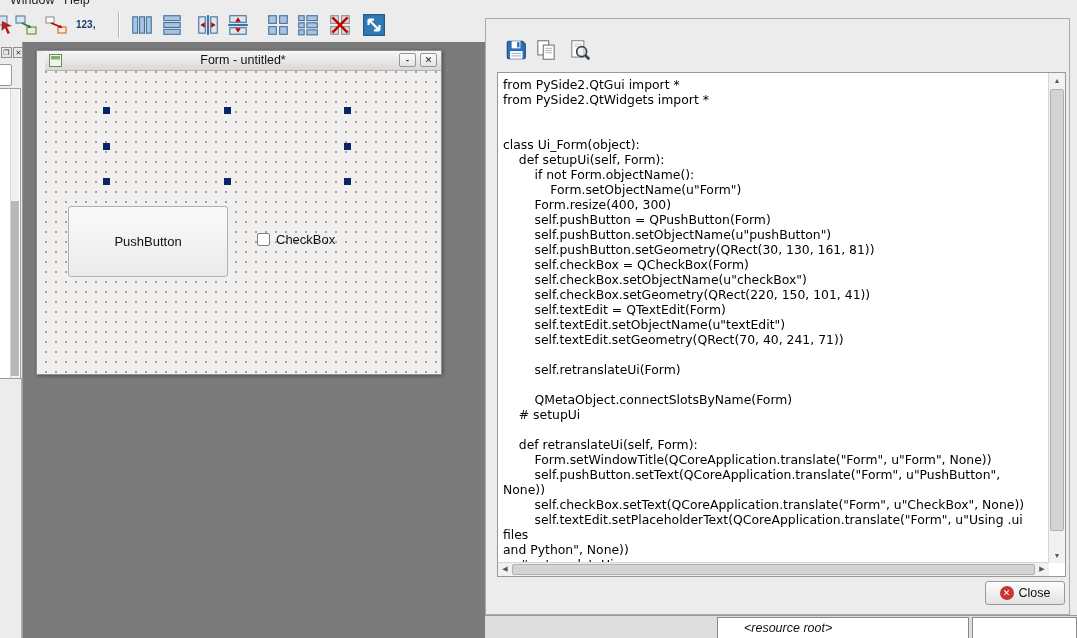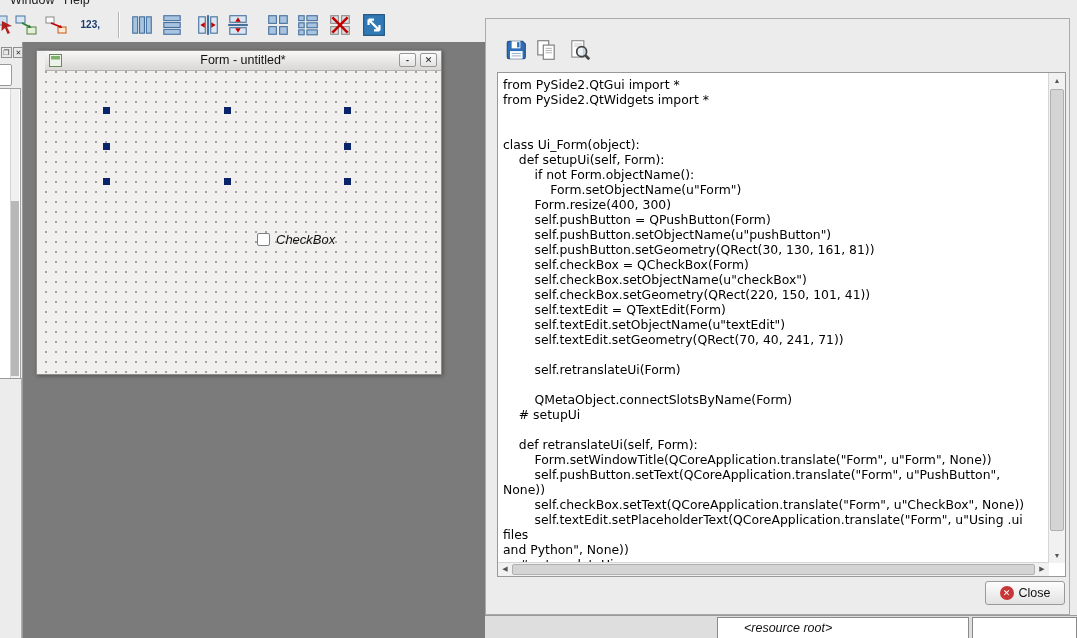--- a/index.html
+++ b/index.html
@@ -7,21 +7,21 @@
        font-family:"Liberation Sans","DejaVu Sans",sans-serif;font-size:12.5px;color:#111;}
   
   .menubar{position:absolute;left:0;top:0;width:100%;height:8px;overflow:hidden;background:#ececec;}
   .menu-item{position:absolute;top:-7px;font-size:12.5px;color:#222;}
   .menu-window{left:10px;} .menu-help{left:64px;}
   
   .toolbar{position:absolute;left:0;top:8px;width:100%;height:34px;background:#ececec;}
   .tbtn{position:absolute;top:5px;width:24px;height:24px;}
   .tbtn svg{width:100%;height:100%;display:block;}
   .tsep{position:absolute;top:4px;width:1px;height:26px;background:#b4b4b4;border-right:1px solid #fdfdfd;}
-  .taborder-txt{display:block;font-weight:bold;font-size:10px;color:#1a3c6e;line-height:24px;text-align:right;}
+  .taborder-txt{display:block;font-weight:bold;font-size:10px;color:#1a3c6e;line-height:24px;text-align:left;}
   
   .dockbtn{position:absolute;width:11px;height:11px;background:#e9e9e9;border:1px solid #8f8f8f;
            font-size:7px;line-height:10px;text-align:center;color:#333;box-sizing:border-box;}
   .left-filter{position:absolute;left:-8px;top:64px;width:18px;height:20px;background:#fff;border:1px solid #999;border-radius:2px;}
   .left-white{position:absolute;left:0;top:88px;width:20px;height:290px;background:#fff;
               border-right:1px solid #a0a0a0;border-top:1px solid #a0a0a0;}
   .left-scroll-track{position:absolute;right:1px;top:0;bottom:0;width:8px;background:#f0f0f0;border-left:1px solid #d5d5d5;}
   .left-scroll-thumb{position:absolute;left:0;top:112px;width:100%;height:175px;background:#b8b8b8;}
   .left-lower{position:absolute;left:0;top:378px;width:21px;height:260px;background:#ececec;
               border-top:1px solid #9a9a9a;border-right:1px solid #b0b0b0;}
@@ -39,21 +39,21 @@
   .fw-btn-min{right:25px;} .fw-btn-cls{right:4px;}
   .fw-body{position:absolute;left:0;right:0;top:20px;bottom:0;
            background-image:radial-gradient(circle,#a3a3a3 1px,rgba(0,0,0,0) 1.3px);
            background-size:10px 10px;background-position:4px 6px;}
   .textedit{position:absolute;left:70px;top:40px;width:241px;height:71px;background:#fff;
             border:1px solid #6e6e6e;box-sizing:border-box;padding:3px 5px;font-size:13px;color:#9a9a9a;}
   .handle{position:absolute;width:7px;height:7px;background:#0a246a;}
   .pushbutton{position:absolute;left:31px;top:135px;width:160px;height:71px;
               background:linear-gradient(#fafafa,#ebebeb);border:1px solid #b0b0b0;border-radius:3px;
               display:flex;align-items:center;justify-content:center;font-size:13px;color:#111;box-sizing:border-box;}
-  .checkbox-row{position:absolute;left:220px;top:161px;display:flex;align-items:center;gap:6px;font-style:italic;}
+  .checkbox-row{position:absolute;left:220px;top:161px;display:flex;align-items:center;gap:6px;}
   .cb-box{width:13px;height:13px;background:#fff;border:1px solid #7f7f7f;border-radius:2px;box-sizing:border-box;}
   .cb-label{font-size:13px;color:#111;}
   
   .code-dialog{position:absolute;left:485px;top:18px;width:585px;height:597px;background:#ececec;
                border:1px solid #aaa;box-sizing:border-box;}
   .cd-btn{position:absolute;top:19px;width:24px;height:24px;}
   .cd-btn svg{width:100%;height:100%;display:block;}
   .cd-save{left:18px;} .cd-copy{left:48px;} .cd-find{left:82px;}
   .code-frame{position:absolute;left:11px;top:53px;width:569px;height:505px;background:#fff;
               border:1px solid #989898;box-sizing:border-box;}
@@ -222,20 +222,23 @@
     </div>
     <div class="fw-body">
       <div class="handle" style="left:66px;top:36px"></div>
       <div class="handle" style="left:187px;top:36px"></div>
       <div class="handle" style="left:307px;top:36px"></div>
       <div class="handle" style="left:66px;top:72px"></div>
       <div class="handle" style="left:307px;top:72px"></div>
       <div class="handle" style="left:66px;top:107px"></div>
       <div class="handle" style="left:187px;top:107px"></div>
       <div class="handle" style="left:307px;top:107px"></div>
+      <div class="pushbutton">
+        <span>PushButton</span>
+      </div>
       <div class="checkbox-row">
         <span class="cb-box"></span>
         <span class="cb-label">CheckBox</span>
       </div>
     </div>
   </div>
 </div>
 
 <div class="code-dialog">
   <div class="cd-btn cd-save">

